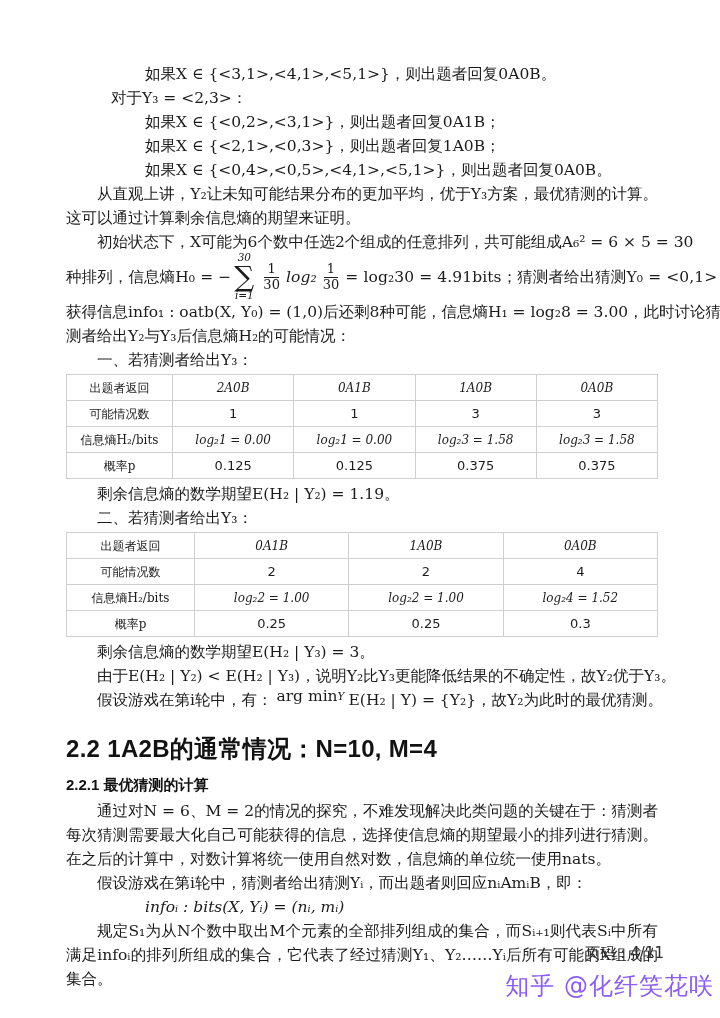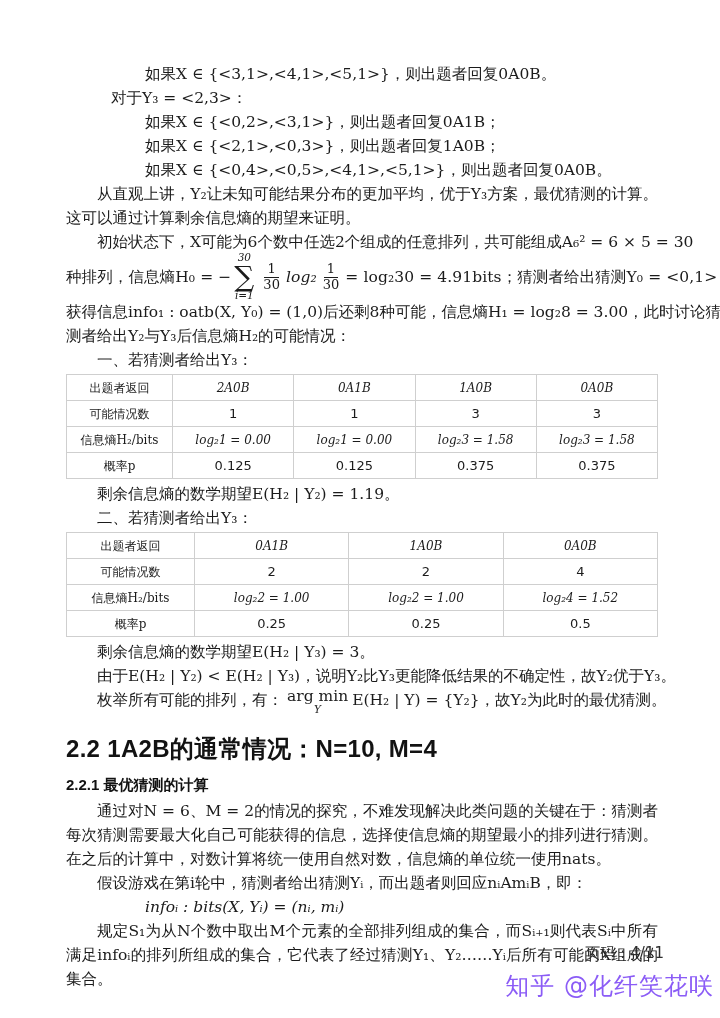--- a/index.html
+++ b/index.html
@@ -20,21 +20,21 @@
   .fline { display:flex; align-items:center; white-space:nowrap; height:46px; }
   .bigop { display:inline-flex; flex-direction:column; align-items:center; line-height:1; margin:0 3px; }
   .bigop .lim { font-size:10.5px; font-style:italic; line-height:1.1; }
   .bigop .op { font-size:28px; line-height:0.95; font-style:normal; }
   .frac { display:inline-flex; flex-direction:column; align-items:center; line-height:1.15; font-size:13px; margin:0 3px; }
   .frac .num { border-bottom:1px solid #1b1b1b; padding:0 3px; }
   .frac .den { padding:0 3px; }
 
   
   .cline { display:flex; align-items:flex-start; white-space:nowrap; height:30px; }
-  .argmin { display:inline-flex; flex-direction:column; align-items:center; line-height:1.05; margin:0 4px; }
+  .argmin { display:inline-flex; flex-direction:row; align-items:center; line-height:1.05; margin:0 4px; }
   .argmin .sub { font-size:10.5px; font-style:italic; }
 
   table.tbl { border-collapse:collapse; width:100%; table-layout:fixed; margin:2px 0 3px 0; }
   .tbl td { border:1px solid #cfcfcf; text-align:center; height:25px; font-size:12px; padding:0 2px; overflow:hidden; }
   .tbl tr:nth-child(1) td:not(:first-child),
   .tbl tr:nth-child(3) td:not(:first-child) { font-style:italic; }
   .tbl tr:nth-child(2) td:not(:first-child),
   .tbl tr:nth-child(4) td:not(:first-child) { font-family:"DejaVu Sans","Liberation Sans",sans-serif; font-size:13px; }
   .tbl col.c0a { width:106px; }
   .tbl col.c0b { width:128px; }
@@ -169,30 +169,30 @@
       <tr>
         <td>信息熵H₂/bits</td>
         <td>log₂2 = 1.00</td>
         <td>log₂2 = 1.00</td>
         <td>log₂4 = 1.52</td>
       </tr>
       <tr>
         <td>概率p</td>
         <td>0.25</td>
         <td>0.25</td>
-        <td>0.5</td>
+        <td>0.3</td>
       </tr>
     </tbody>
       </table>
 
     <div class="ln ind2">剩余信息熵的数学期望E(H₂ | Y₃) = 3。</div>
     <div class="ln ind2">由于E(H₂ | Y₂) &lt; E(H₂ | Y₃)，说明Y₂比Y₃更能降低结果的不确定性，故Y₂优于Y₃。</div>
 
     <div class="cline ind2">
-      <span>枚举所有可能的排列，有：</span>
+      <span>假设游戏在第i轮中，有：</span>
       <span class="argmin">
         <span>arg min</span>
         <span class="sub">Y</span>
       </span>
       <span>E(H₂ | Y) = {Y₂}，故Y₂为此时的最优猜测。</span>
     </div>
 
     <h2 class="sec">2.2  1A2B的通常情况：N=10, M=4</h2>
     <h3 class="subsec">2.2.1  最优猜测的计算</h3>
 

